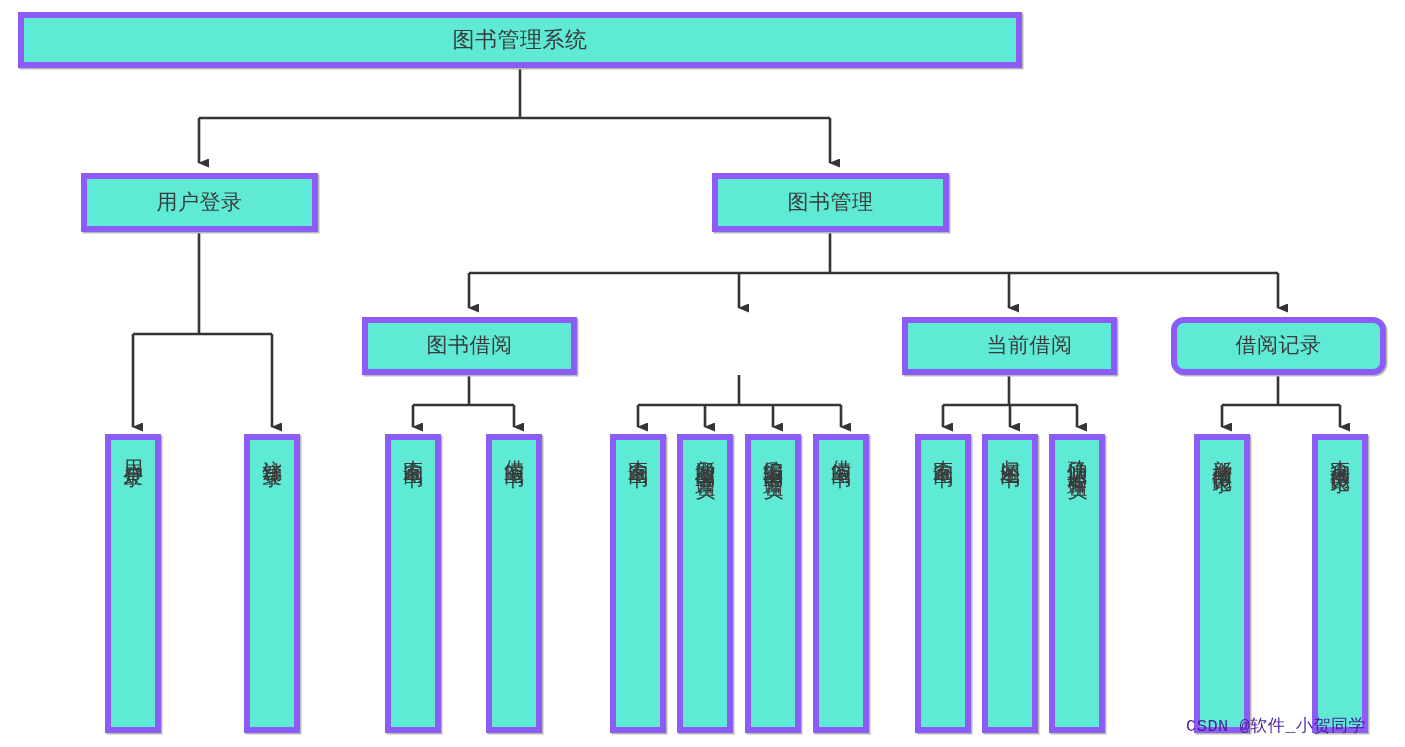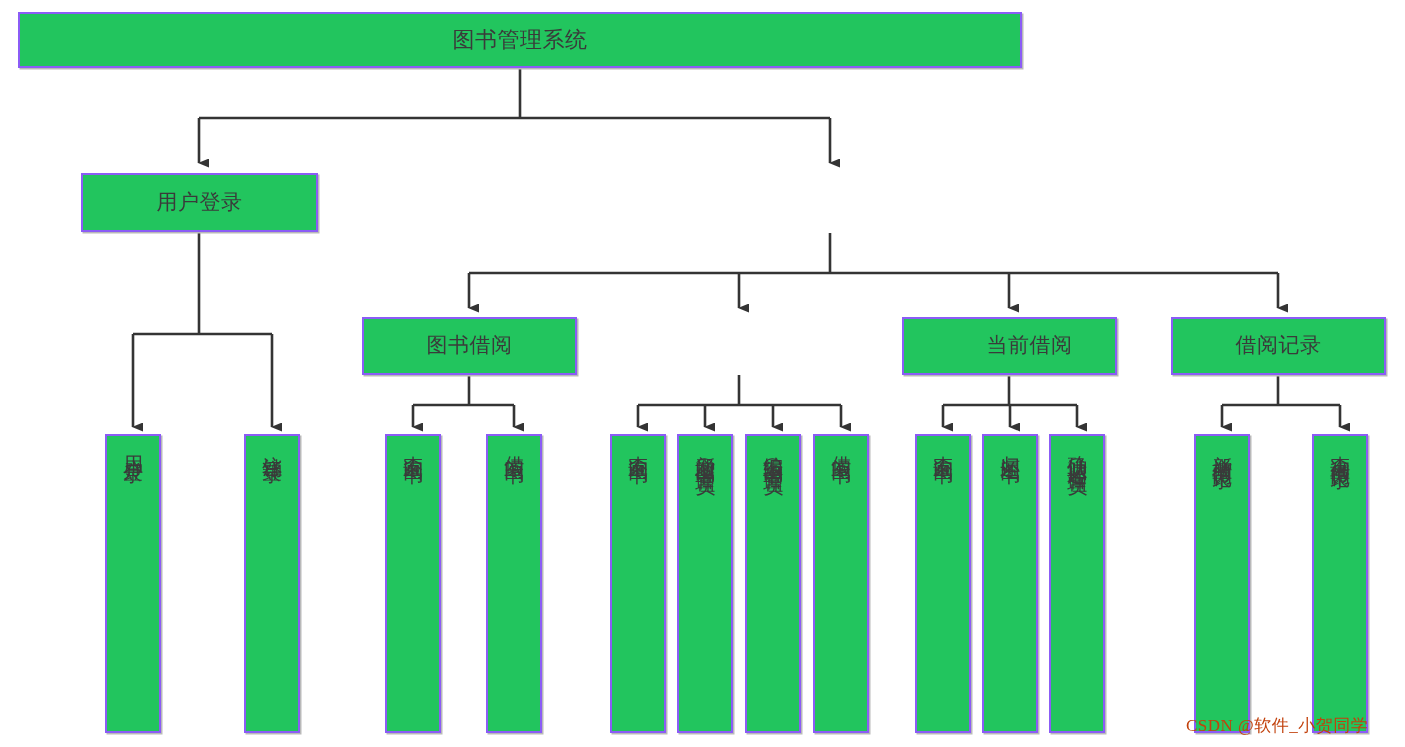--- a/index.html
+++ b/index.html
@@ -20,22 +20,22 @@
     position: absolute;
     left: 0;
     top: 0;
     width: 1405px;
     height: 747px;
     pointer-events: none;
   }
   .node {
     position: absolute;
     box-sizing: border-box;
-    background: #22c55e;
-    border: 2px solid #8b5cf6;
+    background: #5eead4;
+    border: 6px solid #8b5cf6;
     box-shadow: 1.5px 1.5px 0 0 #b9b9b9;
     display: flex;
     align-items: center;
     justify-content: center;
     color: #3a3a3a;
   }
   .node-label {
     display: block;
     text-align: center;
     line-height: 1.12;
@@ -63,24 +63,24 @@
     line-height: 1.18;
     letter-spacing: 3px;
     white-space: nowrap;
     max-height: 290px;
   }
   .watermark {
     position: absolute;
     left: 1186px;
     top: 714px;
     font-size: 17px;
-    color: #c2410c;
+    color: #4c1d95;
     letter-spacing: 0.5px;
     white-space: nowrap;
-    font-family: Liberation Serif, serif;
+    font-family: Liberation Mono, monospace;
   }
 </style>
 </head>
 <body>
 
 <div id="canvas">
 
   <svg id="connector-layer" viewBox="0 0 1405 747" xmlns="http://www.w3.org/2000/svg">
     <defs>
       <marker id="arrowhead" markerWidth="9" markerHeight="11" refX="4.5" refY="10" orient="auto" markerUnits="userSpaceOnUse">
@@ -132,31 +132,34 @@
   </svg>
 
   <div class="node horiz root" style="left:18px; top:12px; width:1004px; height:56px;">
     <span class="node-label">图书管理系统</span>
   </div>
 
   <div class="node horiz" style="left:81px; top:173px; width:237px; height:59px;">
     <span class="node-label">用户登录</span>
   </div>
 
+  <div class="node horiz" style="left:712px; top:173px; width:237px; height:59px;">
+    <span class="node-label">图书管理</span>
+  </div>
 
   <div class="node horiz" style="left:362px; top:317px; width:215px; height:58px;">
     <span class="node-label">图书借阅</span>
   </div>
 
 
   <div class="node horiz" style="left:902px; top:317px; width:215px; height:58px;padding-left:40px;">
     <span class="node-label">当前借阅</span>
   </div>
 
-  <div class="node horiz" style="left:1171px; top:317px; width:215px; height:58px;">
+  <div class="node horiz" style="left:1171px; top:317px; width:215px; height:58px;border-radius:13px;">
     <span class="node-label">借阅记录</span>
   </div>
 
   <div class="node vert" style="left:105px; top:434px; width:56px; height:299px;">
     <span class="node-label">用户登录</span>
   </div>
 
   <div class="node vert" style="left:244px; top:434px; width:56px; height:299px;">
     <span class="node-label">注销登录</span>
   </div>

